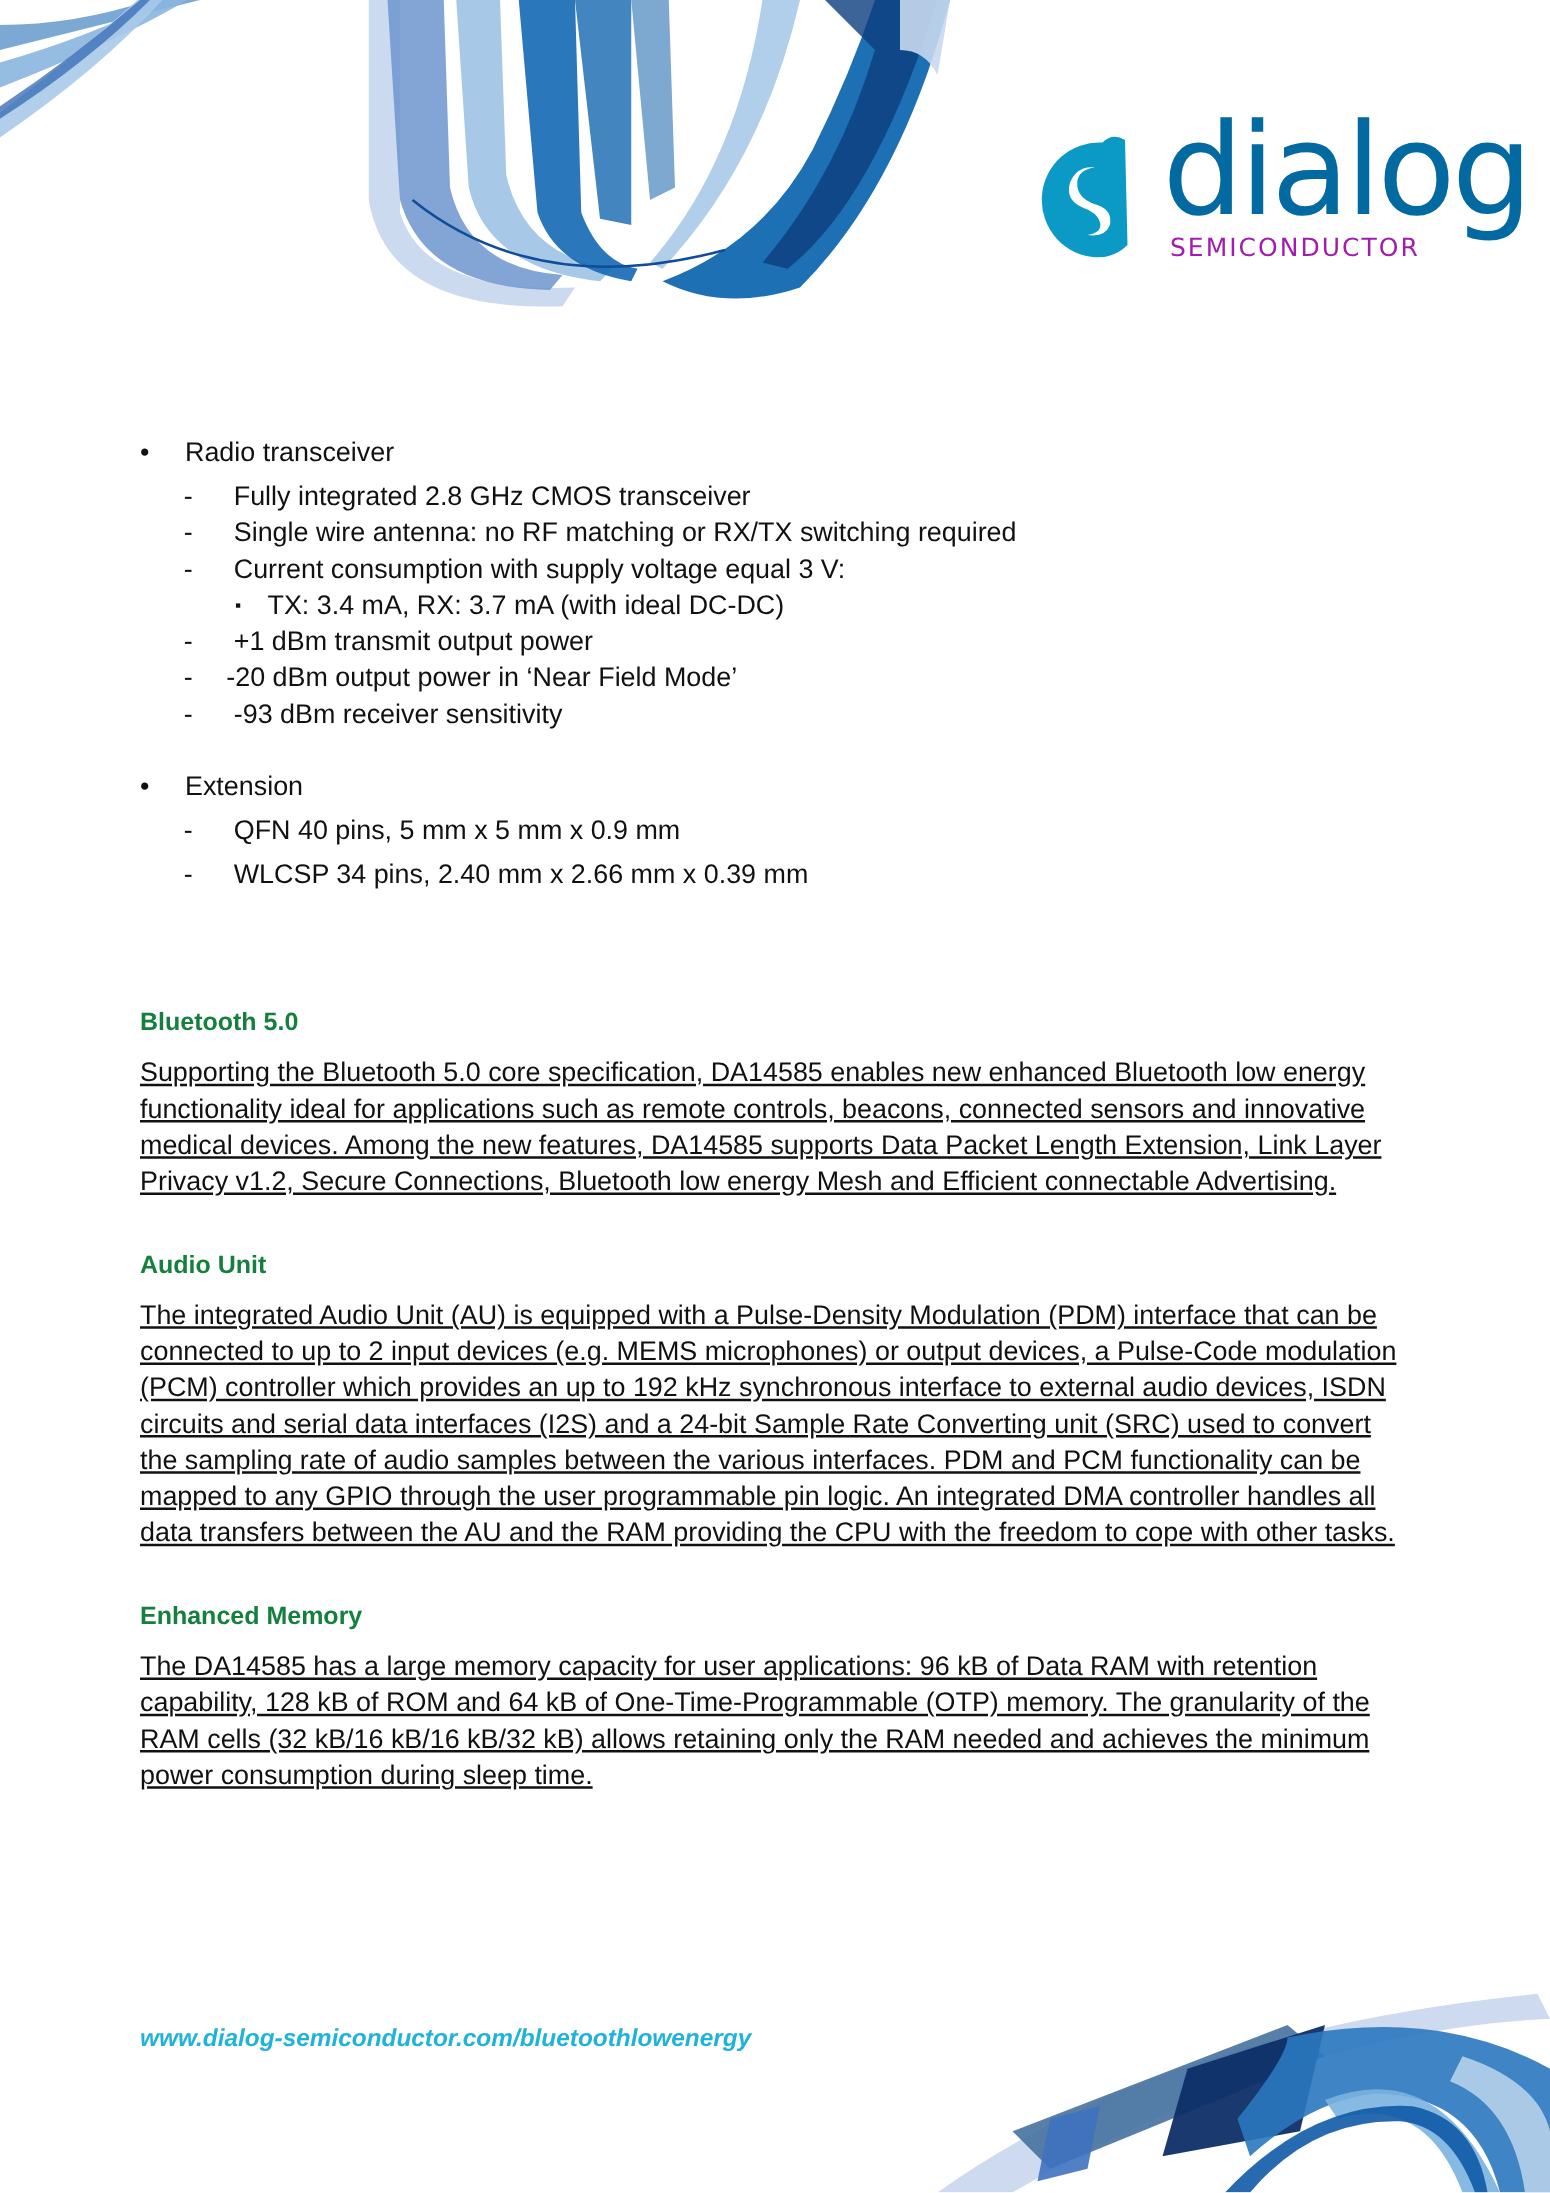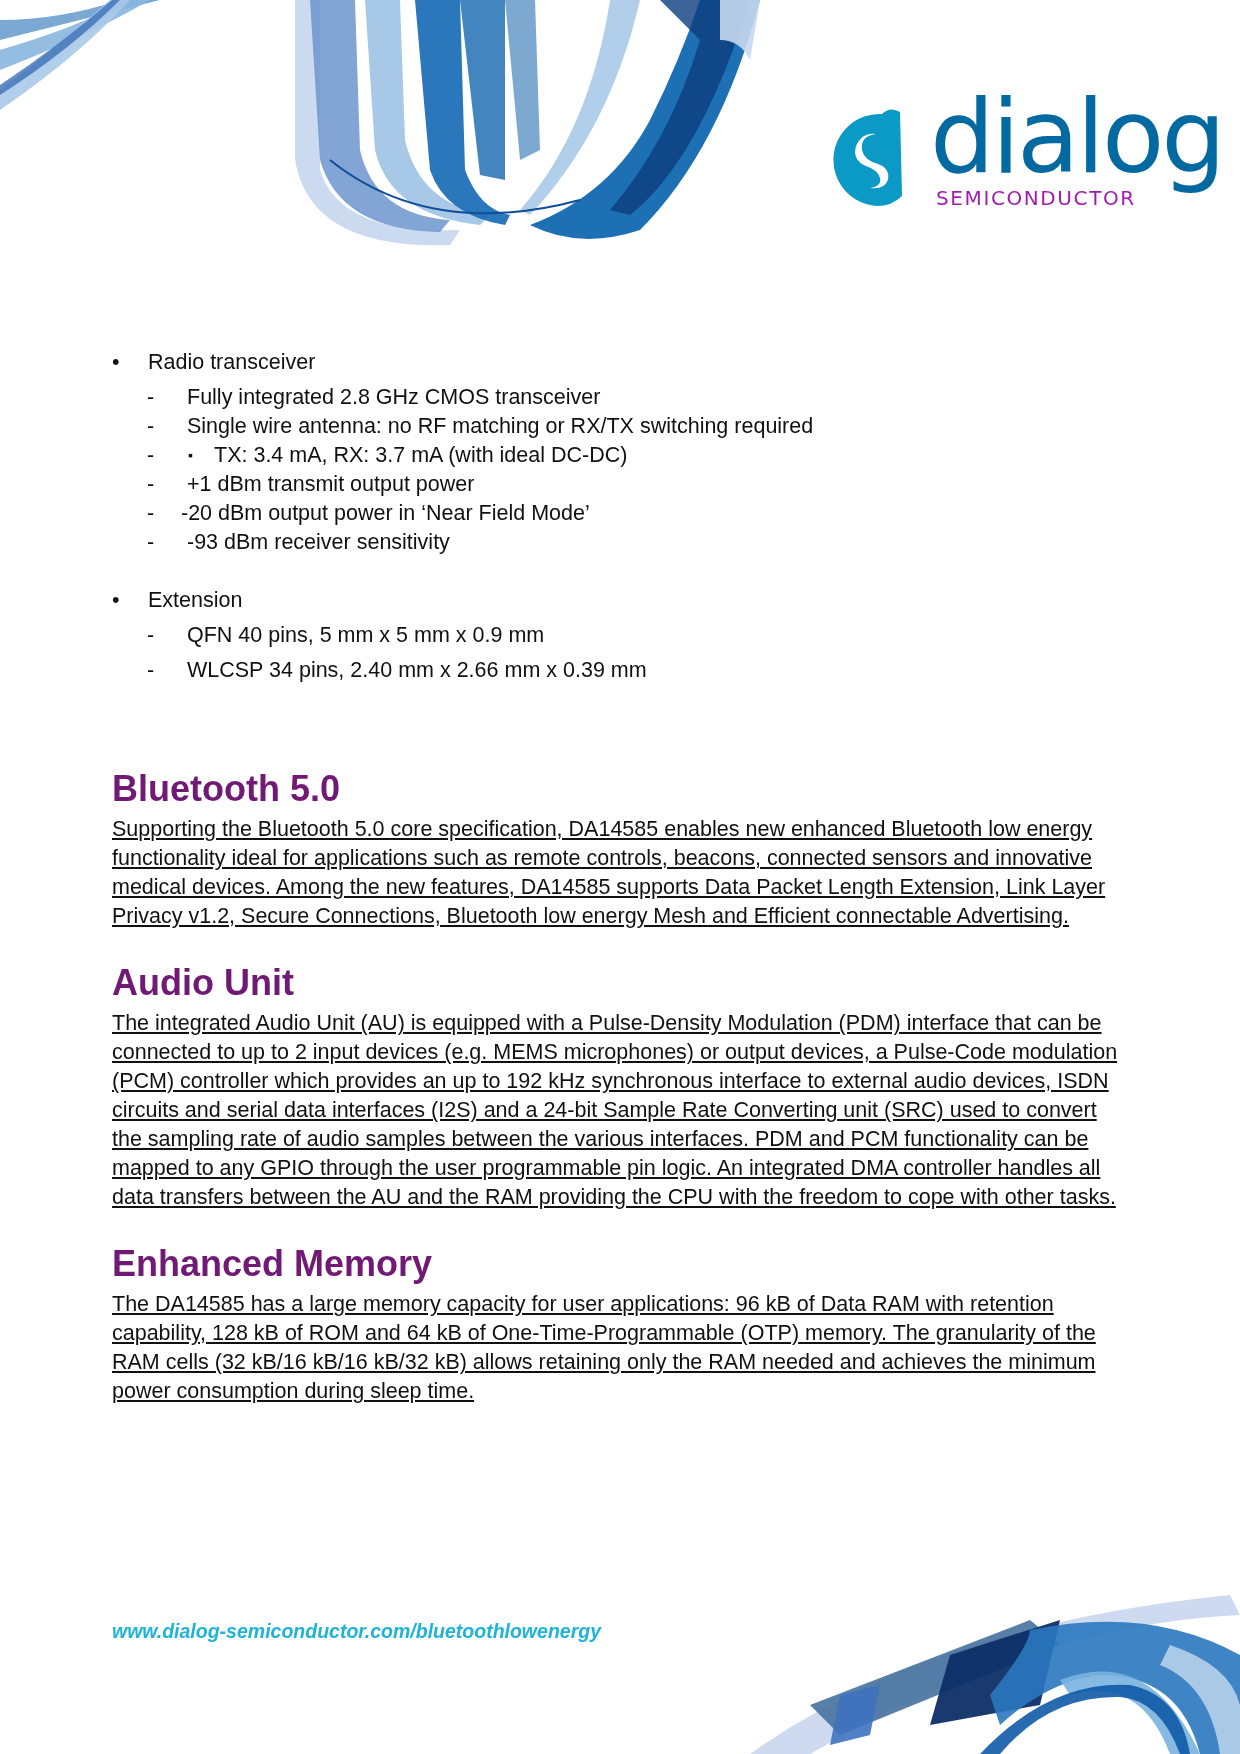--- a/index.html
+++ b/index.html
@@ -20,21 +20,21 @@
   }
   .content { position: absolute; left: 112px; top: 348px; width: 1020px; }
   .bullet-block { position: relative; font-size: 21.5px; line-height: 29px; }
   .l1 { position: relative; padding-left: 36px; }
   .l1 .mk { position: absolute; left: 0; top: 0; }
   .l2 { position: relative; padding-left: 75px; }
   .l2 .mk { position: absolute; left: 35px; top: 0; }
   .l3 { position: relative; padding-left: 102px; }
   .l3 .mk { position: absolute; left: 76px; top: 0; font-size: 14px; }
   .heading {
-    color: #701a75; font-weight: bold; font-size: 36px; margin: 0; line-height: 36px;
+    color: #15803d; font-weight: bold; font-size: 20px; margin: 0; line-height: 36px;
   }
   .para { font-size: 21.5px; line-height: 29px; margin: 8px 0 0 0; text-decoration: underline; }
   .footer-link {
     position: absolute; left: 112px; top: 1620px; color: #1fb3d9; font-weight: bold;
     font-size: 19.5px; text-decoration: none; font-style: italic;
   }
 </style>
 </head>
 <body>
 
@@ -78,20 +78,21 @@
     <div class="l2" style="margin-top:6px">
       <span class="mk">-</span>
       <span>Fully integrated 2.8 GHz CMOS transceiver</span>
     </div>
     <div class="l2">
       <span class="mk">-</span>
       <span>Single wire antenna: no RF matching or RX/TX switching required</span>
     </div>
     <div class="l2">
       <span class="mk">-</span>
+      <span>Current consumption with supply voltage equal 3 V:</span>
     </div>
     <div class="l3">
       <span class="mk">▪</span>
       <span>TX: 3.4 mA, RX: 3.7 mA (with ideal DC-DC)</span>
     </div>
     <div class="l2">
       <span class="mk">-</span>
       <span>+1 dBm transmit output power</span>
     </div>
     <div class="l2" style="padding-left:69px">

